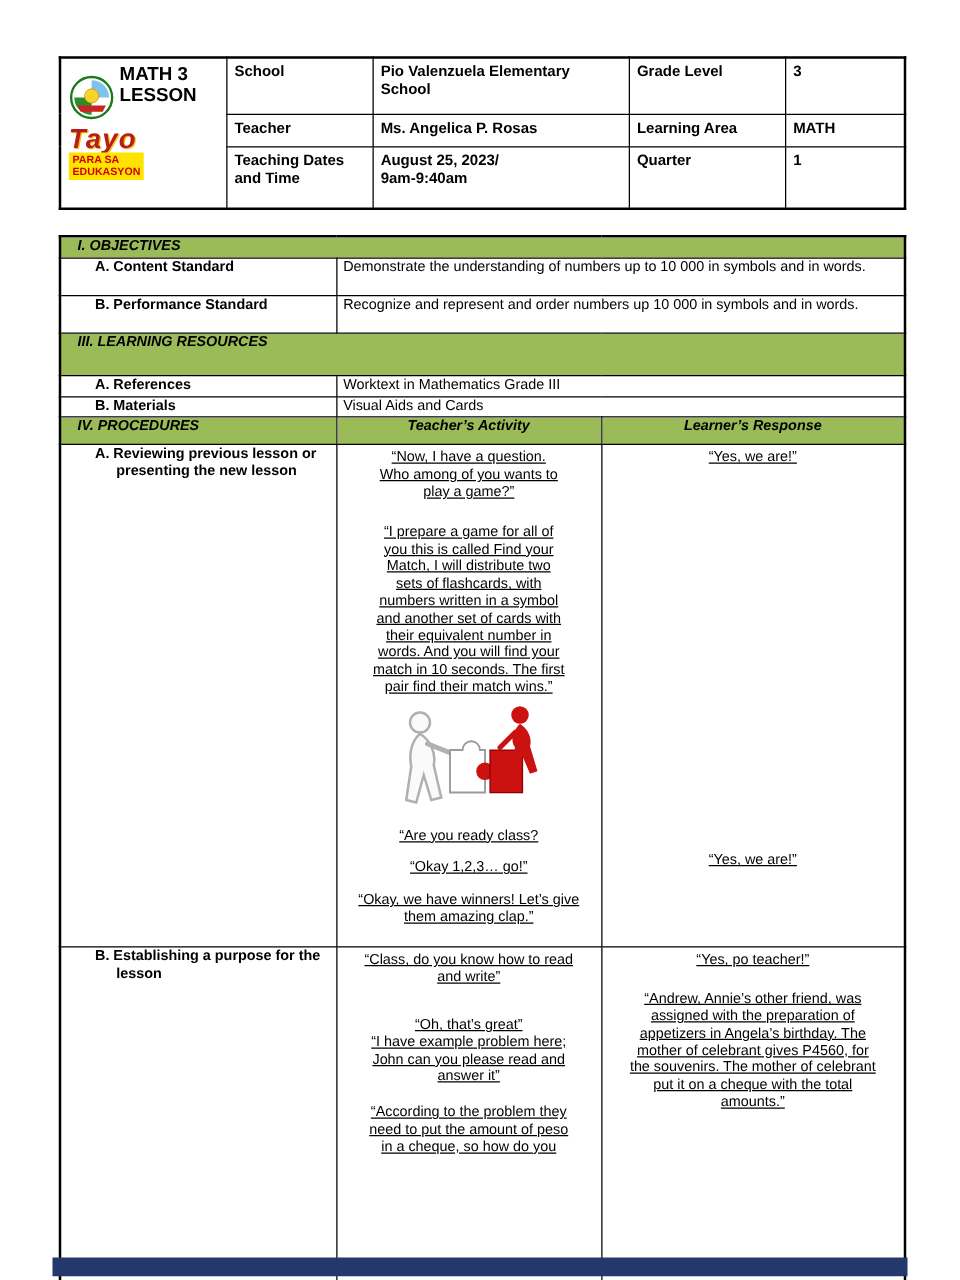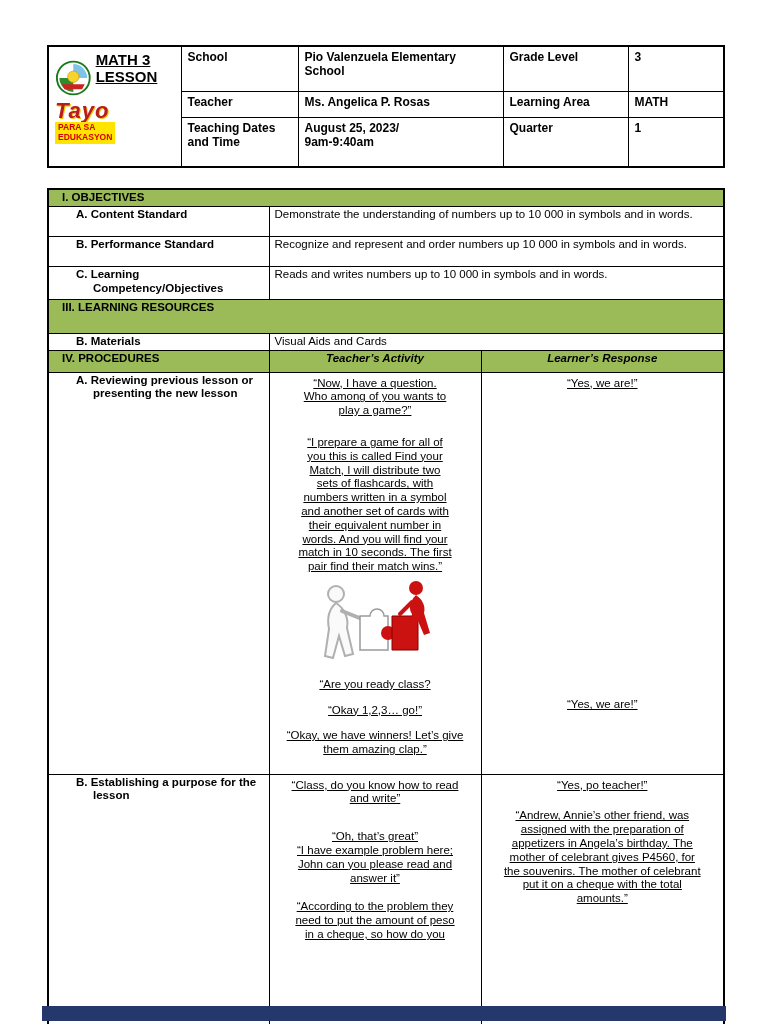--- a/index.html
+++ b/index.html
@@ -11,32 +11,32 @@
   }
   .page{position:relative;width:768px;height:1024px;background:#fff;overflow:hidden;}
 
   table{border-collapse:collapse;table-layout:fixed;}
 
   
   .hdr{position:absolute;left:47px;top:45px;width:676px;border:2px solid #000;}
   .hdr td{border:1.5px solid #000;padding:3px 6px;font-size:12px;font-weight:bold;
           vertical-align:top;line-height:1.18;overflow:hidden;}
   .logo-cell{padding:4px 4px;}
-  .logo-top{display:flex;align-items:flex-start;gap:4px;text-decoration:underline;}
+  .logo-top{display:flex;align-items:flex-start;gap:4px;}
   .doc-title{font-size:15px;font-weight:bold;line-height:1.1;padding-top:2px;}
   .tayo-word{font-size:22px;font-weight:bold;font-style:italic;color:#b91c1c;
              line-height:1;letter-spacing:1px;margin-top:-6px;text-shadow:1px 1px 0 #f2c400;}
   .tayo-tag{display:inline-block;background:#ffe400;color:#d40000;font-weight:bold;
             font-size:8.5px;line-height:1.15;padding:1px 3px;white-space:pre-line;}
 
   
   .main{position:absolute;left:47px;top:188px;width:676px;border:2px solid #000;}
   .main td{border:1px solid #000;padding:1px 5px;font-size:11.5px;vertical-align:top;
            line-height:1.2;overflow:hidden;}
-  td.green{background:var(--section-green,#9BBB59);}
+  td.green{background:var(--section-green,#9BBB59);font-style:italic;}
   .sect{padding-left:13px !important;font-weight:bold;font-size:12px;}
   .item{font-weight:bold;font-size:12px;padding-left:44px !important;text-indent:-17px;}
   .colhead{text-align:center;font-style:italic;font-weight:bold;font-size:12px;}
   .body-txt{padding-left:5px;}
   .dialog{text-align:center;padding-top:4px !important;text-decoration:underline;}
   .preline{white-space:pre-line;}
   .para{margin:0 auto;}
   .ta-p1{margin-bottom:18px;}
   .ta-p2{margin-bottom:4px;}
   .ta-p3{margin-bottom:12px;}
@@ -114,28 +114,28 @@
     </tr>
 
     <tr style="height:30px">
       <td class="item">A.  Content Standard</td>
       <td colspan="2" class="body-txt">Demonstrate the understanding of numbers up to 10 000 in symbols and in words.</td>
     </tr>
     <tr style="height:30px">
       <td class="item">B.  Performance Standard</td>
       <td colspan="2" class="body-txt">Recognize and represent and order numbers up 10 000 in symbols and in words.</td>
     </tr>
-    <tr style="height:33px">
-      <td class="item">C.  Learning Competency/Objectives</td>
-      <td colspan="2" class="body-txt">Reads and writes numbers up to 10 000 in symbols and in words.</td>
-    </tr>
 
 
     <tr style="height:34px">
       <td colspan="3" class="green sect">III. LEARNING RESOURCES</td>
+    </tr>
+    <tr style="height:16px">
+      <td class="item">A.  References</td>
+      <td colspan="2" class="body-txt">Worktext in Mathematics Grade III</td>
     </tr>
     <tr style="height:16px">
       <td class="item">B.  Materials</td>
       <td colspan="2" class="body-txt">Visual Aids and Cards</td>
     </tr>
 
     <tr style="height:22px">
       <td class="green sect">IV. PROCEDURES</td>
       <td class="green colhead">Teacher’s Activity</td>
       <td class="green colhead">Learner’s Response</td>

